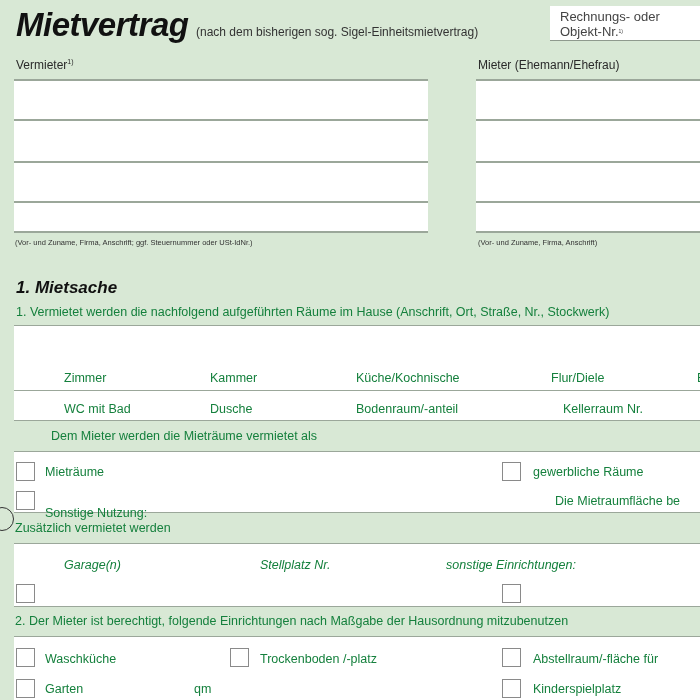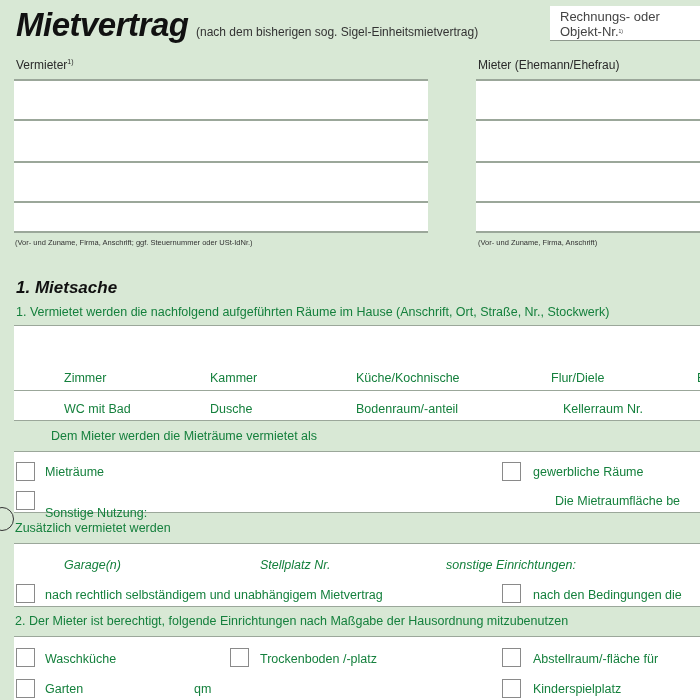--- a/index.html
+++ b/index.html
@@ -107,23 +107,21 @@
 
 <div class="abs txt" style="left:15px;top:521px;">Zusätzlich vermietet werden</div>
 
 <div class="row top" style="top:543px;height:32px;font-style:italic;">
   <span class="txt" style="left:50px;top:14px;">Garage(n)</span>
   <span class="txt" style="left:246px;top:14px;">Stellplatz Nr.</span>
   <span class="txt" style="left:432px;top:14px;">sonstige Einrichtungen:</span>
 </div>
 <div class="row" style="top:576px;height:30px;">
   <div class="cb" style="left:2px;top:8px;"></div>
-  <span class="txt" style="left:31px;top:12px;">nach rechtlich selbständigem und unabhängigem Mietvertrag</span>
   <div class="cb" style="left:488px;top:8px;"></div>
-  <span class="txt" style="left:519px;top:12px;">nach den Bedingungen die</span>
 </div>
 
 <div class="abs txt" style="left:15px;top:614px;">2. Der Mieter ist berechtigt, folgende Einrichtungen nach Maßgabe der Hausordnung mitzubenutzen</div>
 
 <div class="row top" style="top:636px;height:35px;">
   <div class="cb" style="left:2px;top:11px;"></div>
   <span class="txt" style="left:31px;top:15px;">Waschküche</span>
   <div class="cb" style="left:216px;top:11px;"></div>
   <span class="txt" style="left:246px;top:15px;">Trockenboden /-platz</span>
   <div class="cb" style="left:488px;top:11px;"></div>

